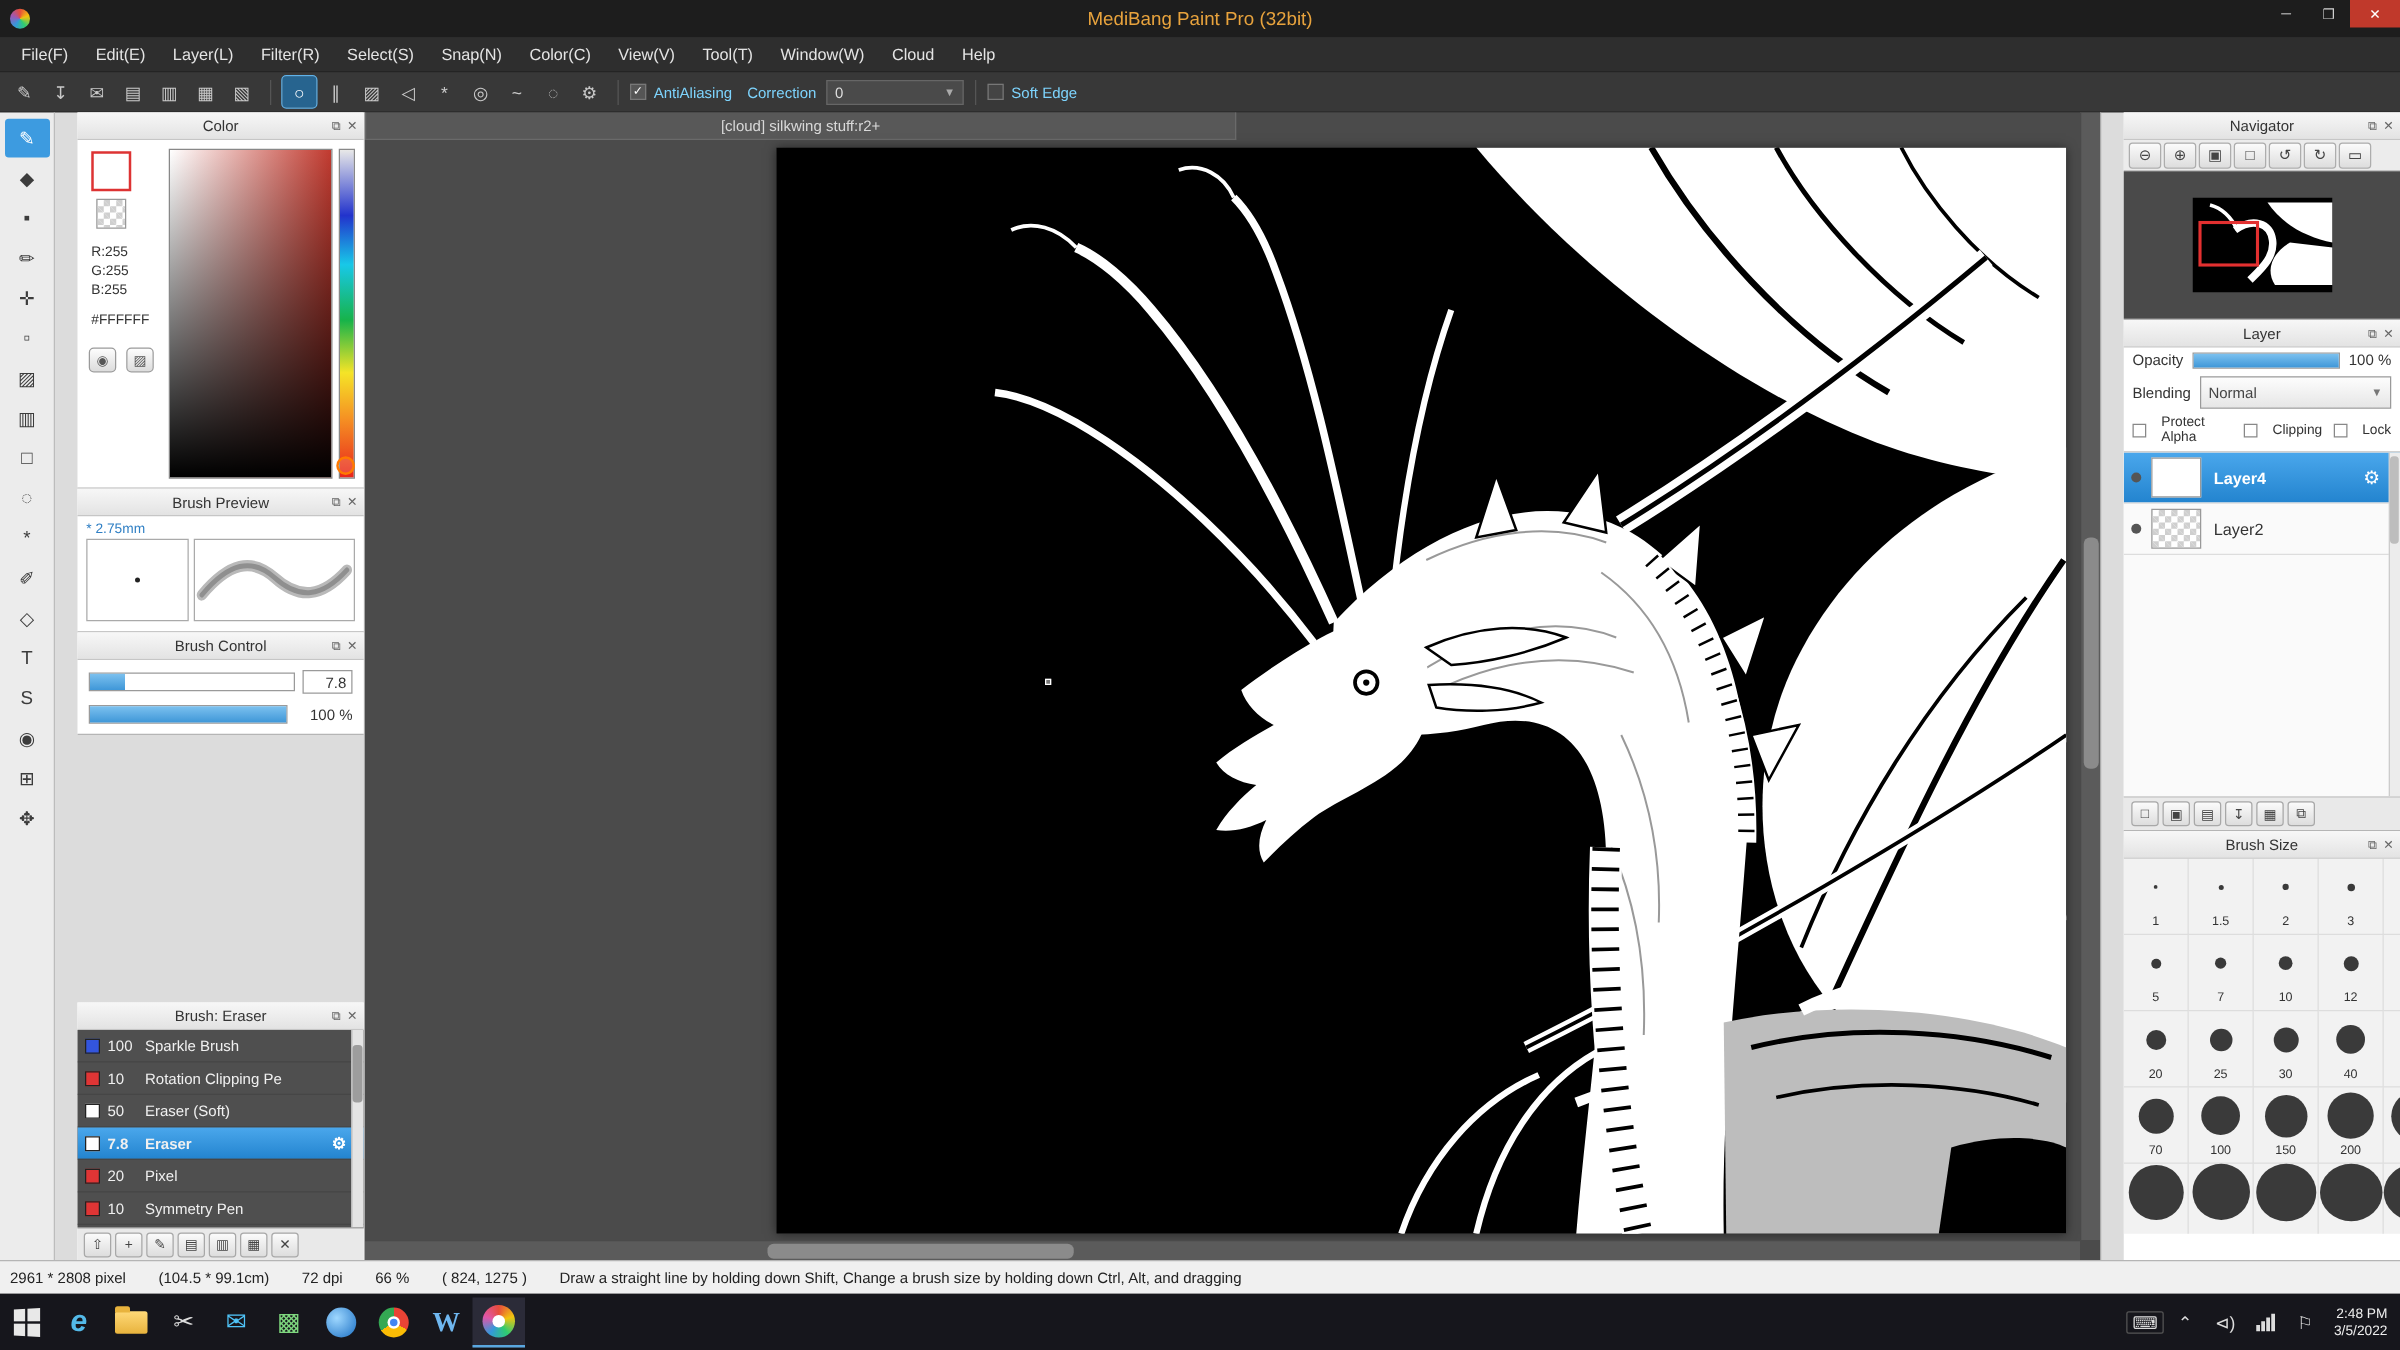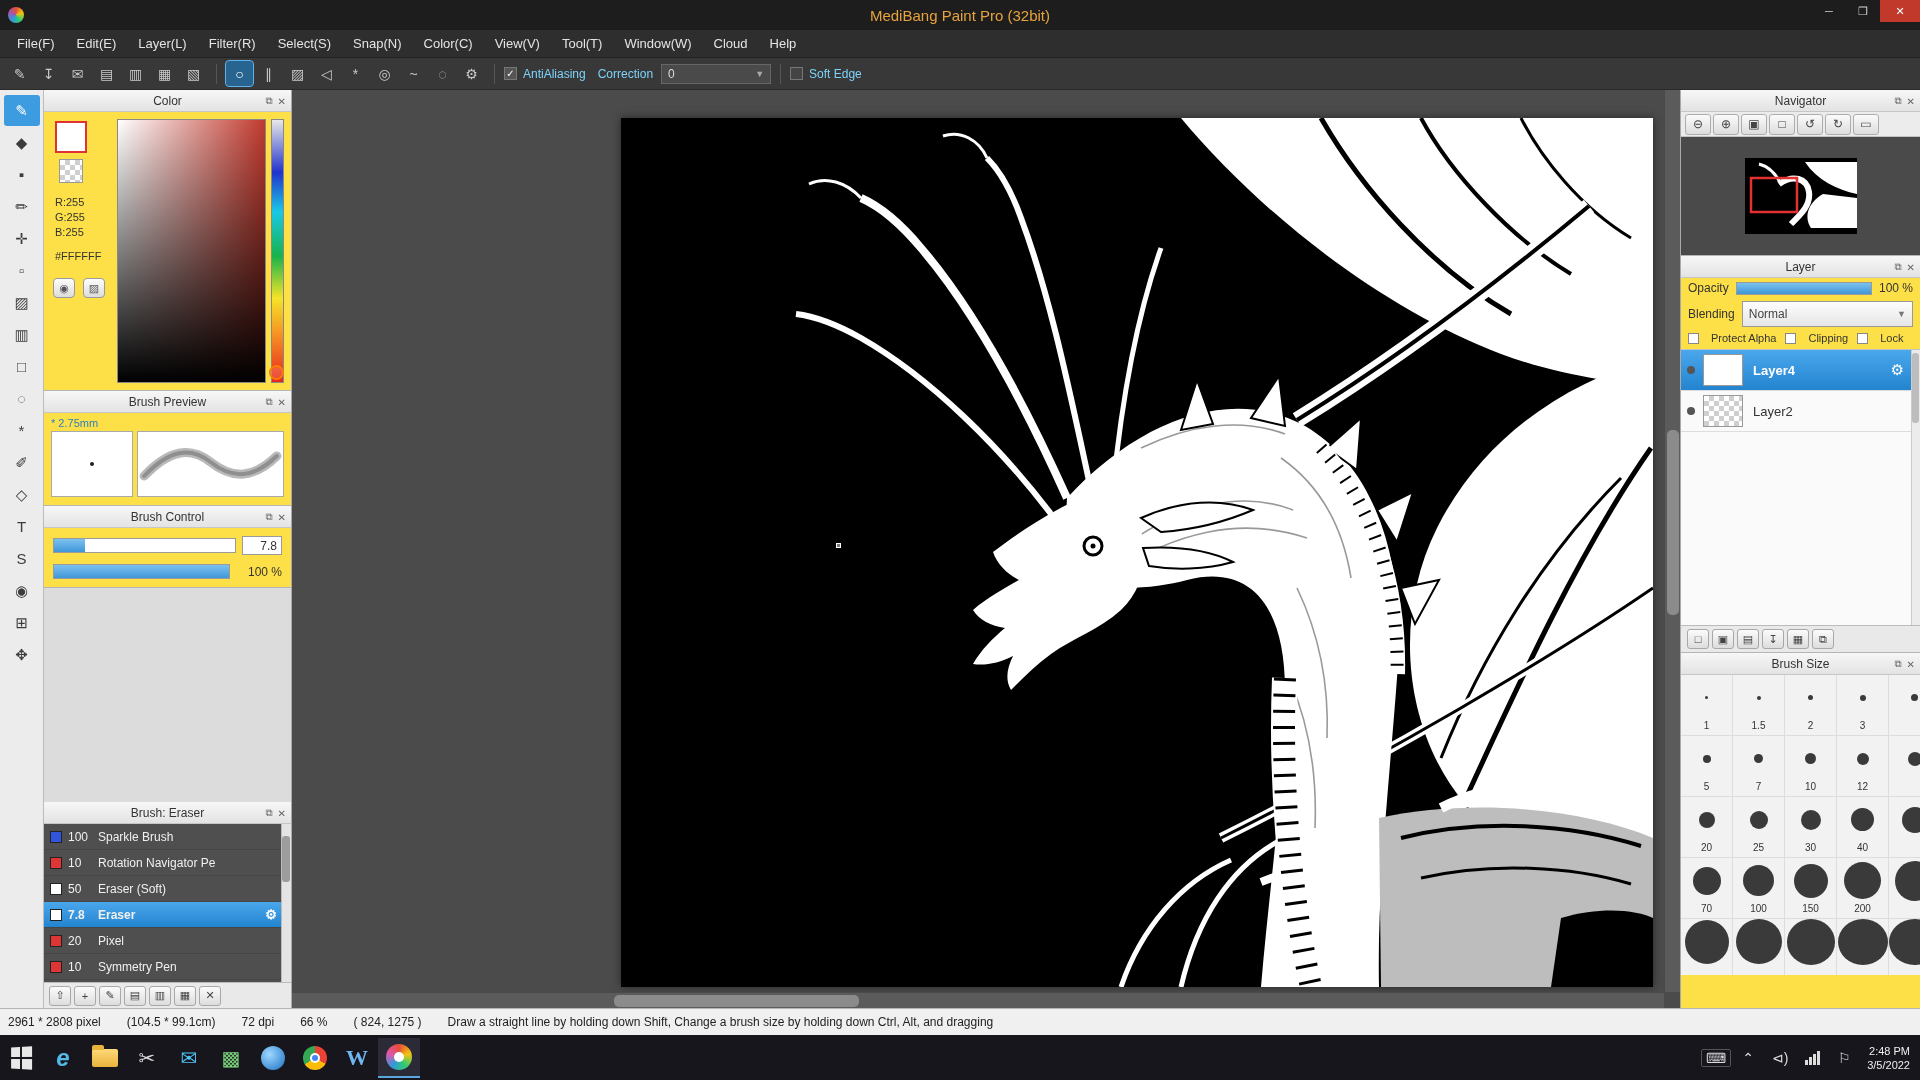--- a/index.html
+++ b/index.html
@@ -33,21 +33,21 @@
   
   .main { flex:1 1 auto; display:flex; min-height:0; }
 
   
   .toolstrip { width:44px; background:#ececec; border-right:1px solid #bcbcbc; padding-top:4px; flex:0 0 auto; }
   .tool { width:36px; height:31px; margin:1px auto; display:flex; align-items:center; justify-content:center; font-size:15px; color:#3c3c3c; border-radius:3px; }
   .tool.selected { background:#3d9be0; color:#fff; }
 
   
   .leftcol { width:248px; background:#dcdcdc; border-right:1px solid #aaa; display:flex; flex-direction:column; flex:0 0 auto; }
-  .panel { background:#fde047; border-bottom:1px solid #b5b5b5; }
+  .panel { background:#ffffff; border-bottom:1px solid #b5b5b5;margin-left:18px; }
   .phead { height:22px; background:linear-gradient(#f7f7f7,#e3e3e3); border-bottom:1px solid #c6c6c6; display:flex; align-items:center; justify-content:center; font-size:12px; color:#333; position:relative; }
   .phead .pics { position:absolute; right:5px; top:0; height:22px; display:flex; gap:5px; align-items:center; color:#666; font-size:10px; }
 
   
   .color-body { display:flex; padding:7px; height:278px; }
   .color-left { width:66px; display:flex; flex-direction:column; }
   .swatch-main { width:32px; height:32px; background:#fff; border:2px solid #d33; margin:2px 0 6px 4px; }
   .swatch-trans { width:24px; height:24px; margin-left:8px; border:1px solid #999; }
   .checker { background-color:#fff; background-image:linear-gradient(45deg,#cfcfcf 25%,transparent 25%,transparent 75%,#cfcfcf 75%),linear-gradient(45deg,#cfcfcf 25%,transparent 25%,transparent 75%,#cfcfcf 75%); background-size:10px 10px; background-position:0 0,5px 5px; }
   .rgb-text { font-size:11px; color:#333; margin-top:12px; line-height:15px; padding-left:4px; }
@@ -334,21 +334,21 @@
         </div>
         <div class="bl-list">
           <div class="bl-row">
             <span class="bl-sw" style="background:#3355dd"></span>
             <span class="bl-size">100</span>
             <span class="bl-name">Sparkle Brush</span>
           </div>
           <div class="bl-row">
             <span class="bl-sw" style="background:#e03535"></span>
             <span class="bl-size">10</span>
-            <span class="bl-name">Rotation Navigator Pe</span>
+            <span class="bl-name">Rotation Clipping Pe</span>
           </div>
           <div class="bl-row">
             <span class="bl-sw" style="background:#ffffff"></span>
             <span class="bl-size">50</span>
             <span class="bl-name">Eraser (Soft)</span>
           </div>
           <div class="bl-row selected">
             <span class="bl-sw" style="background:#ffffff"></span>
             <span class="bl-size">7.8</span>
             <span class="bl-name">Eraser</span>
@@ -374,20 +374,23 @@
           <div class="sm-ic">✎</div>
           <div class="sm-ic">▤</div>
           <div class="sm-ic">▥</div>
           <div class="sm-ic">▦</div>
           <div class="sm-ic">✕</div>
         </div>
       </div>
     </div>
 
     <div class="canvasarea">
+      <div class="canvas-tab">
+        <span>[cloud] silkwing stuff:r2+</span>
+      </div>
 
       <div class="canvas">
         <svg width="1032" height="869" viewBox="0 0 1032 869">
           <rect width="1032" height="869" fill="#000"></rect>
 
           <path d="M560,0 C640,96 760,190 880,236 C940,258 1000,266 1032,266 L1032,0 Z" fill="#fff"></path>
           <path d="M700,0 C740,70 810,150 890,196" fill="none" stroke="#000" stroke-width="5"></path>
           <path d="M800,0 C830,56 890,120 950,156" fill="none" stroke="#000" stroke-width="4"></path>
           <path d="M900,0 C920,40 960,90 1010,120" fill="none" stroke="#000" stroke-width="3"></path>
 

